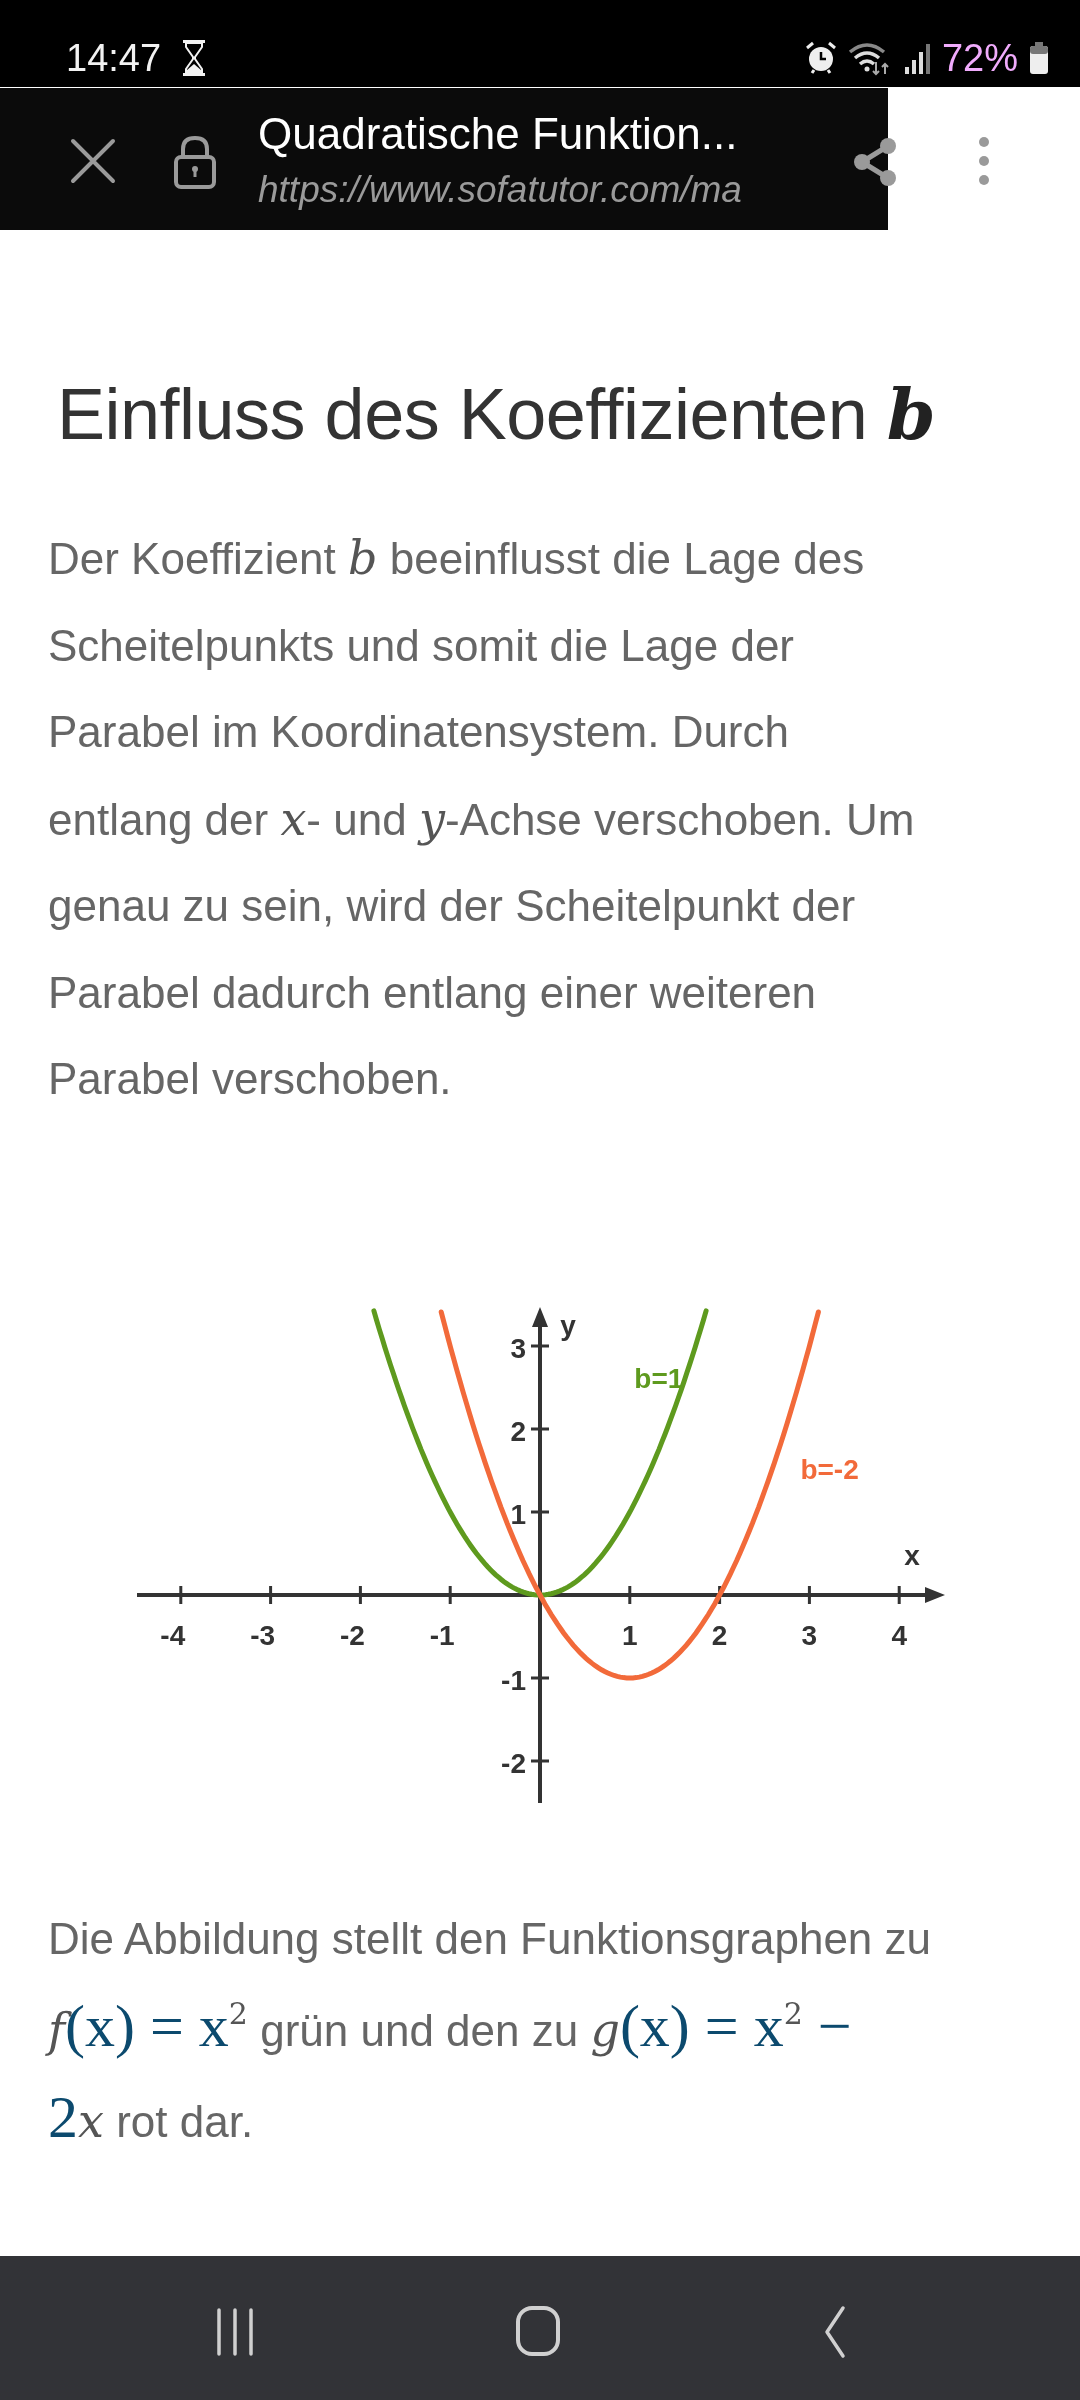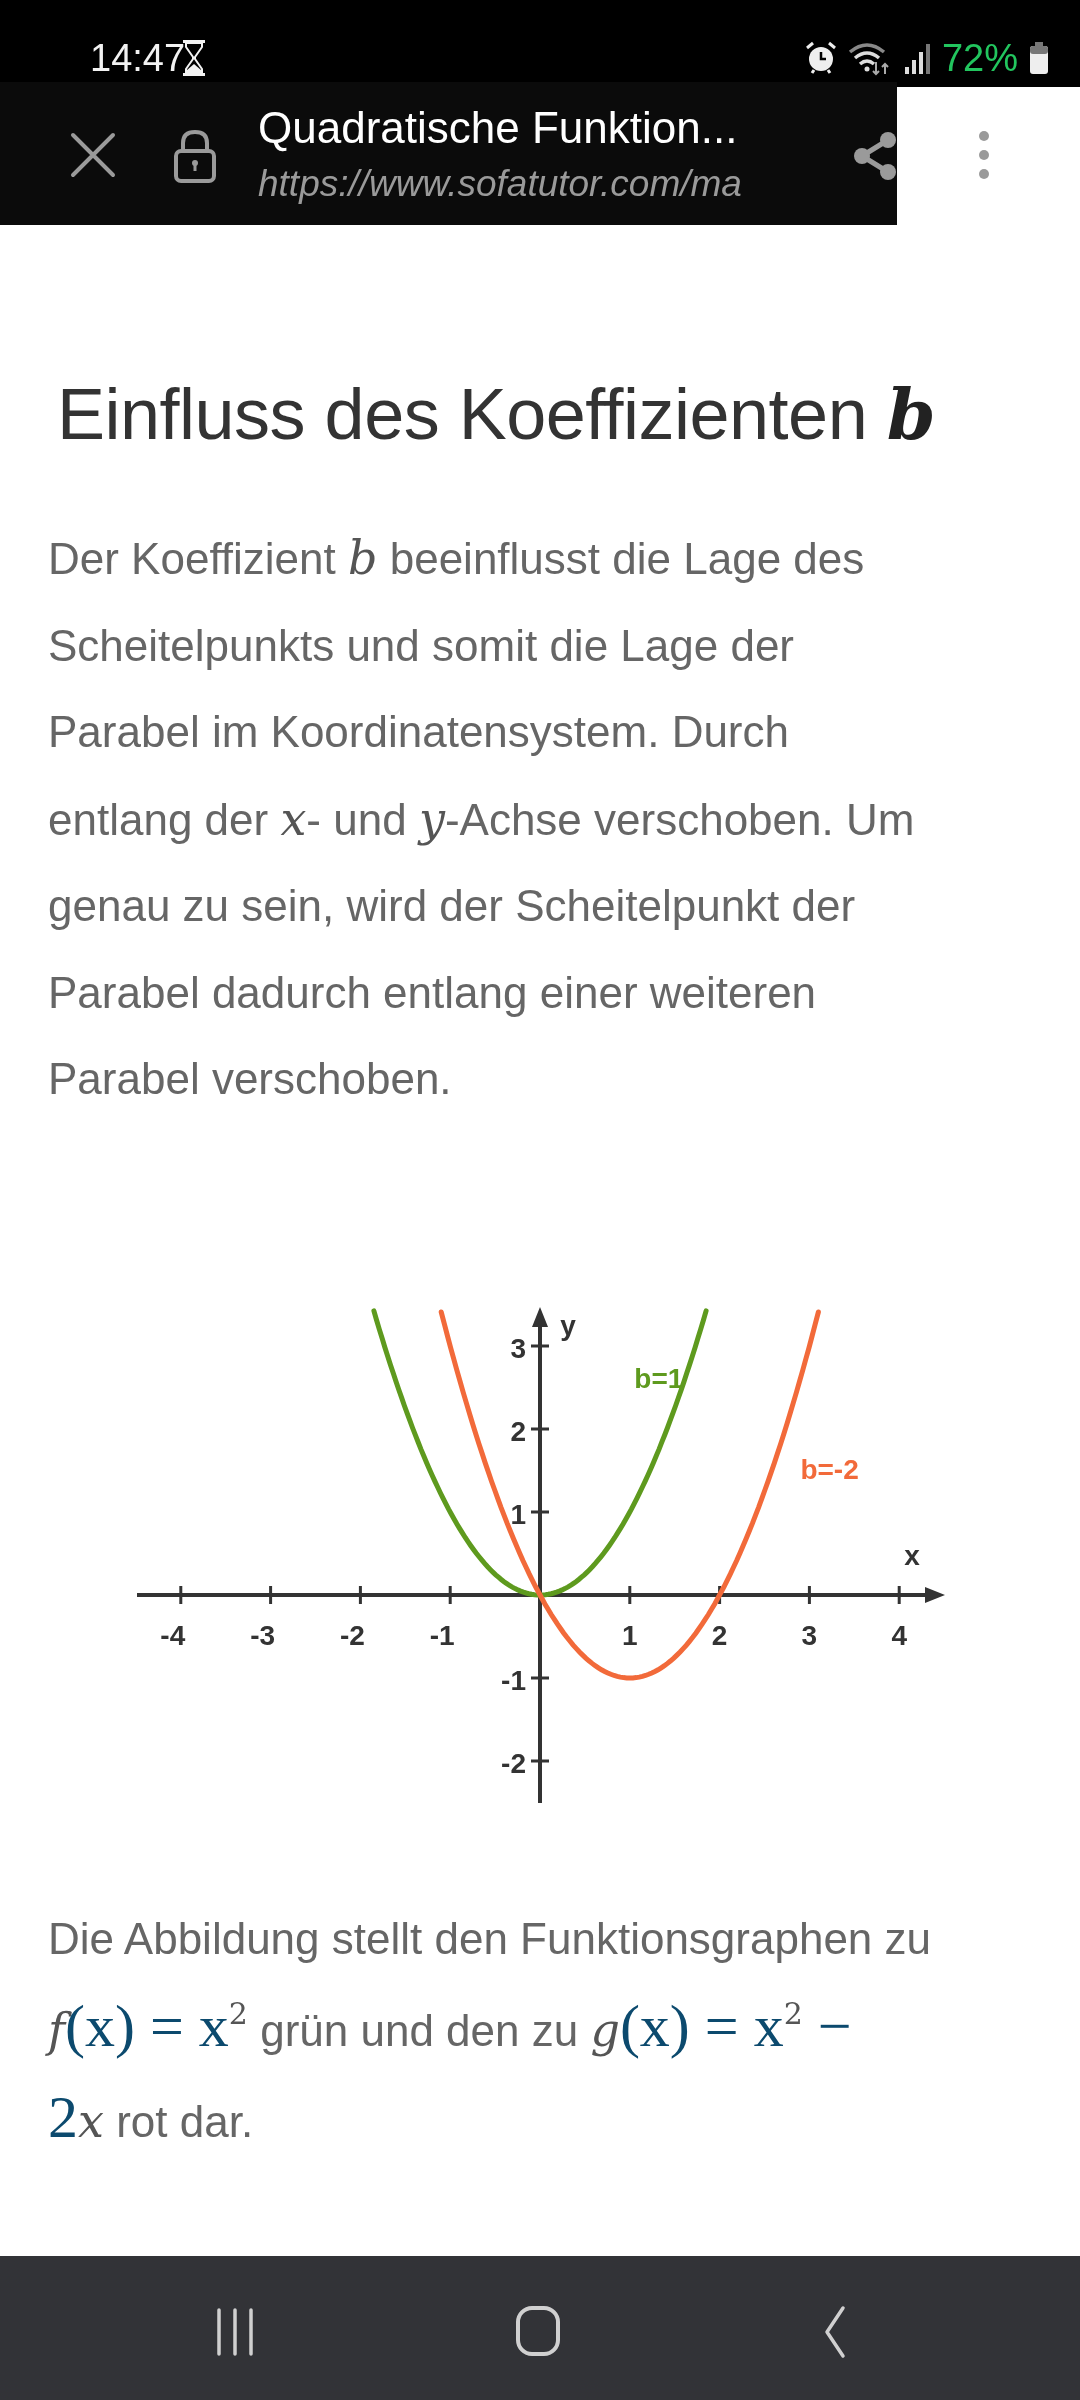--- a/index.html
+++ b/index.html
@@ -4,27 +4,27 @@
 <style>
   html, body { margin:0; padding:0; }
   body {
     width:1080px; height:2400px; position:relative; overflow:hidden;
     background:#ffffff; font-family:"Liberation Sans", sans-serif;
   }
   .statusbar {
     position:absolute; left:0; top:0; width:1080px; height:87px; background:#000;
     color:#f2f2f2;
   }
-  .status-time { position:absolute; left:66px; top:36px; font-size:38px; line-height:44px;margin-left:24px; }
+  .status-time { position:absolute; left:66px; top:36px; font-size:38px; line-height:44px; }
   .status-hourglass { position:absolute; left:182px; top:40px; width:24px; height:36px; }
   .status-right { position:absolute; right:30px; top:34px; height:48px; display:flex; align-items:center; gap:10px; }
-  .status-battery-pct { font-size:38px; line-height:44px; color:#22c55e; }
+  .status-battery-pct { font-size:38px; line-height:44px; color:#f0abfc; }
 
   .toolbar {
-    position:absolute; left:0; top:82px; width:888px; height:143px; background:#0b0b0b;padding-left:9px;
+    position:absolute; left:0; top:88px; width:888px; height:143px; background:#0b0b0b;
   }
   .tb-close { position:absolute; left:68px; top:48px; width:50px; height:50px; }
   .tb-lock { position:absolute; left:172px; top:46px; width:46px; height:56px; }
   .tb-title {
     position:absolute; left:258px; top:20px; width:540px; font-size:44px; line-height:52px;
     color:#ffffff; white-space:nowrap; overflow:hidden;
   }
   .tb-url {
     position:absolute; left:258px; top:80px; width:545px; font-size:37px; line-height:44px;
     color:#9a9a9a; white-space:nowrap; overflow:hidden;font-style:italic;

